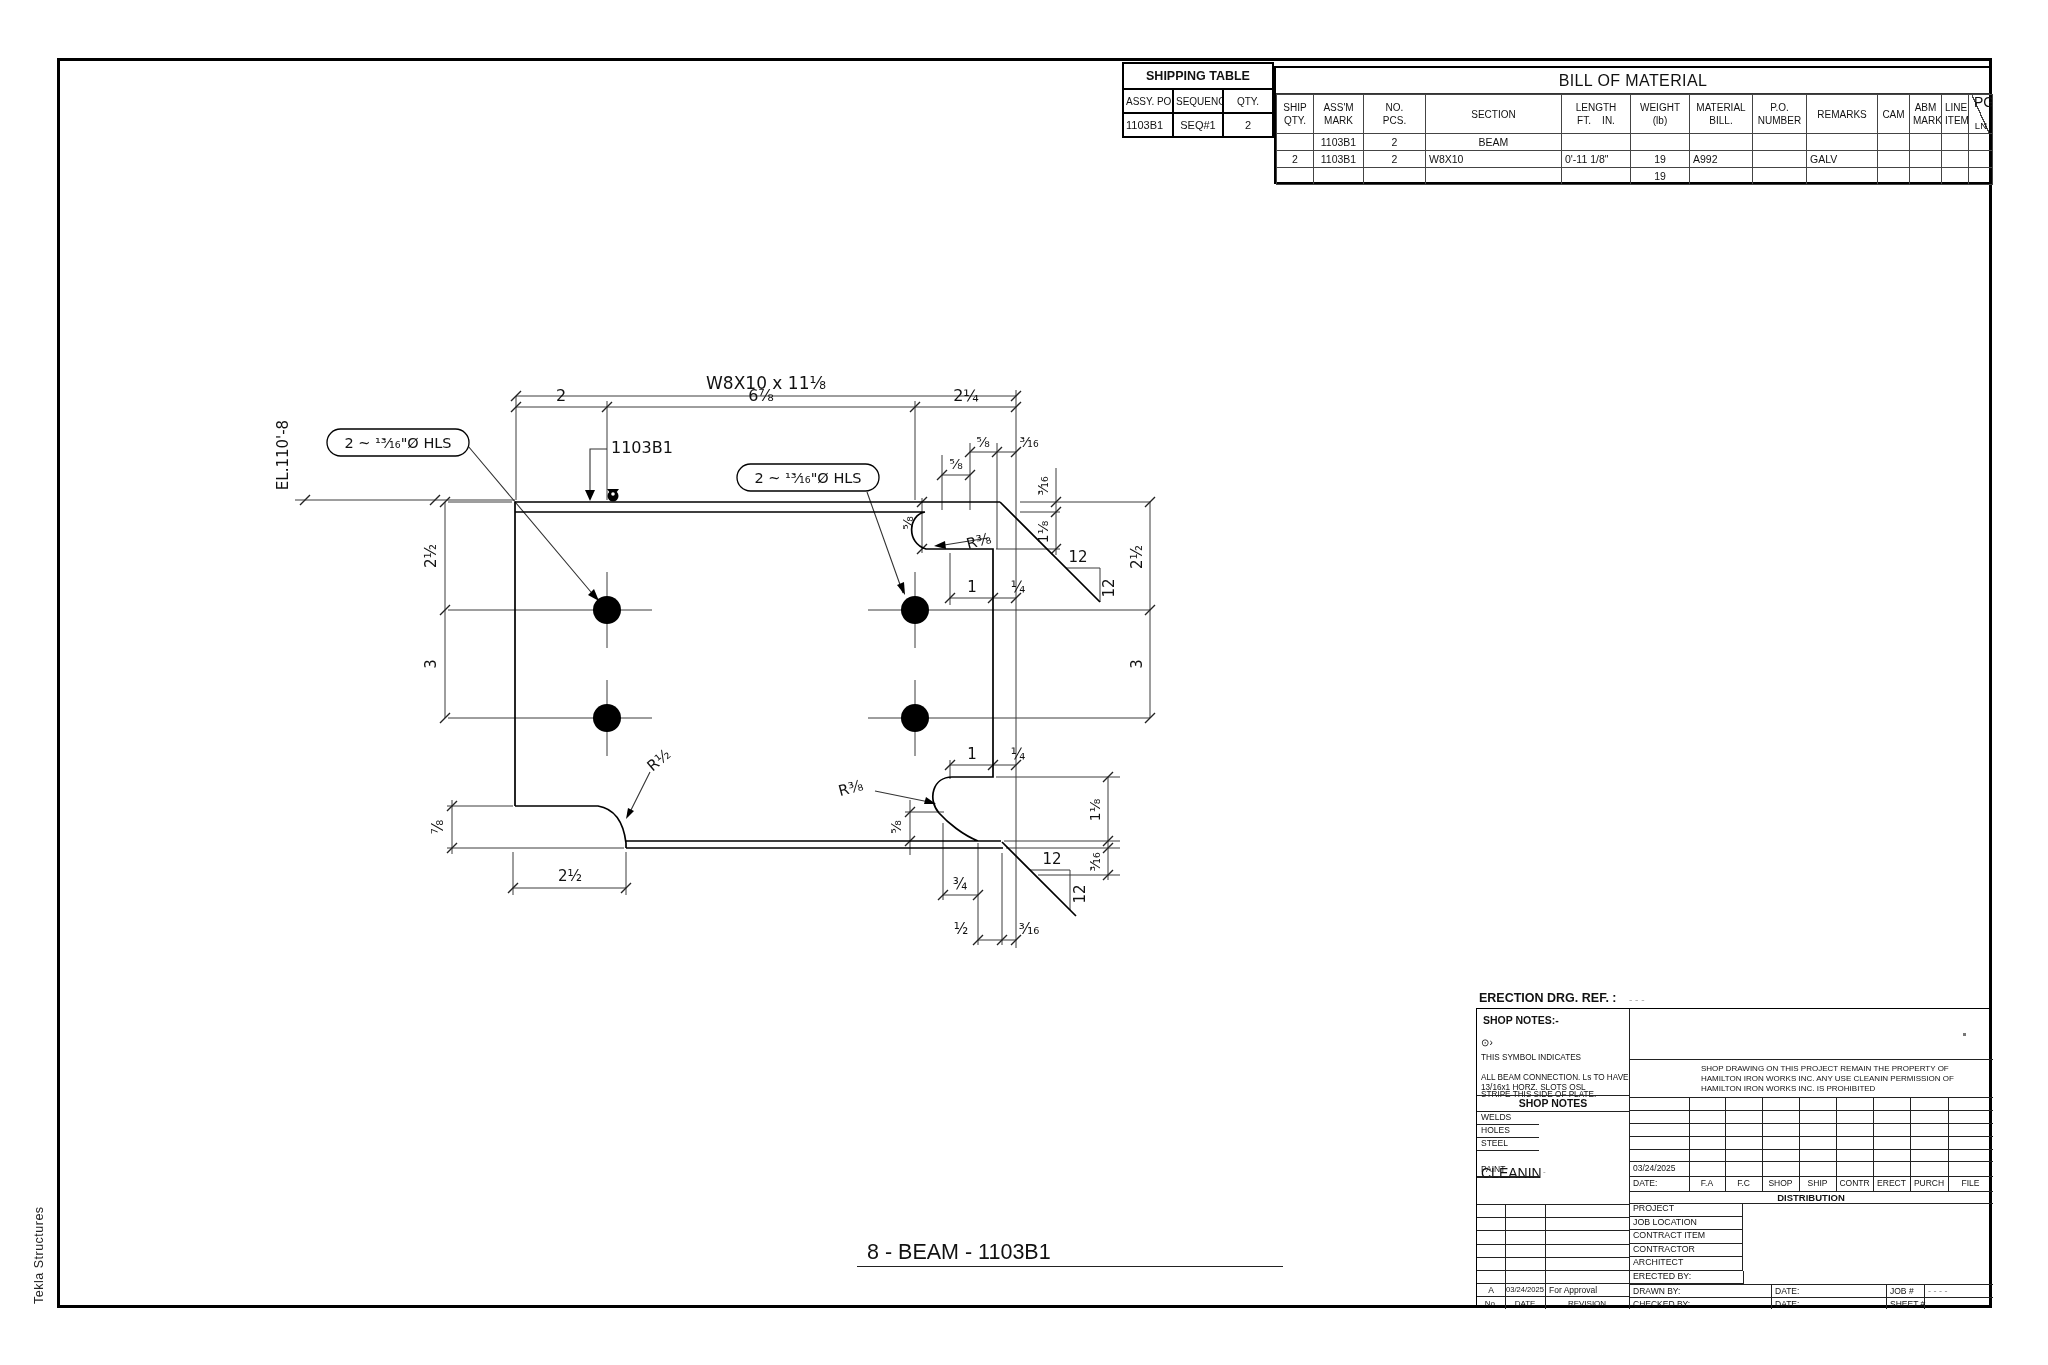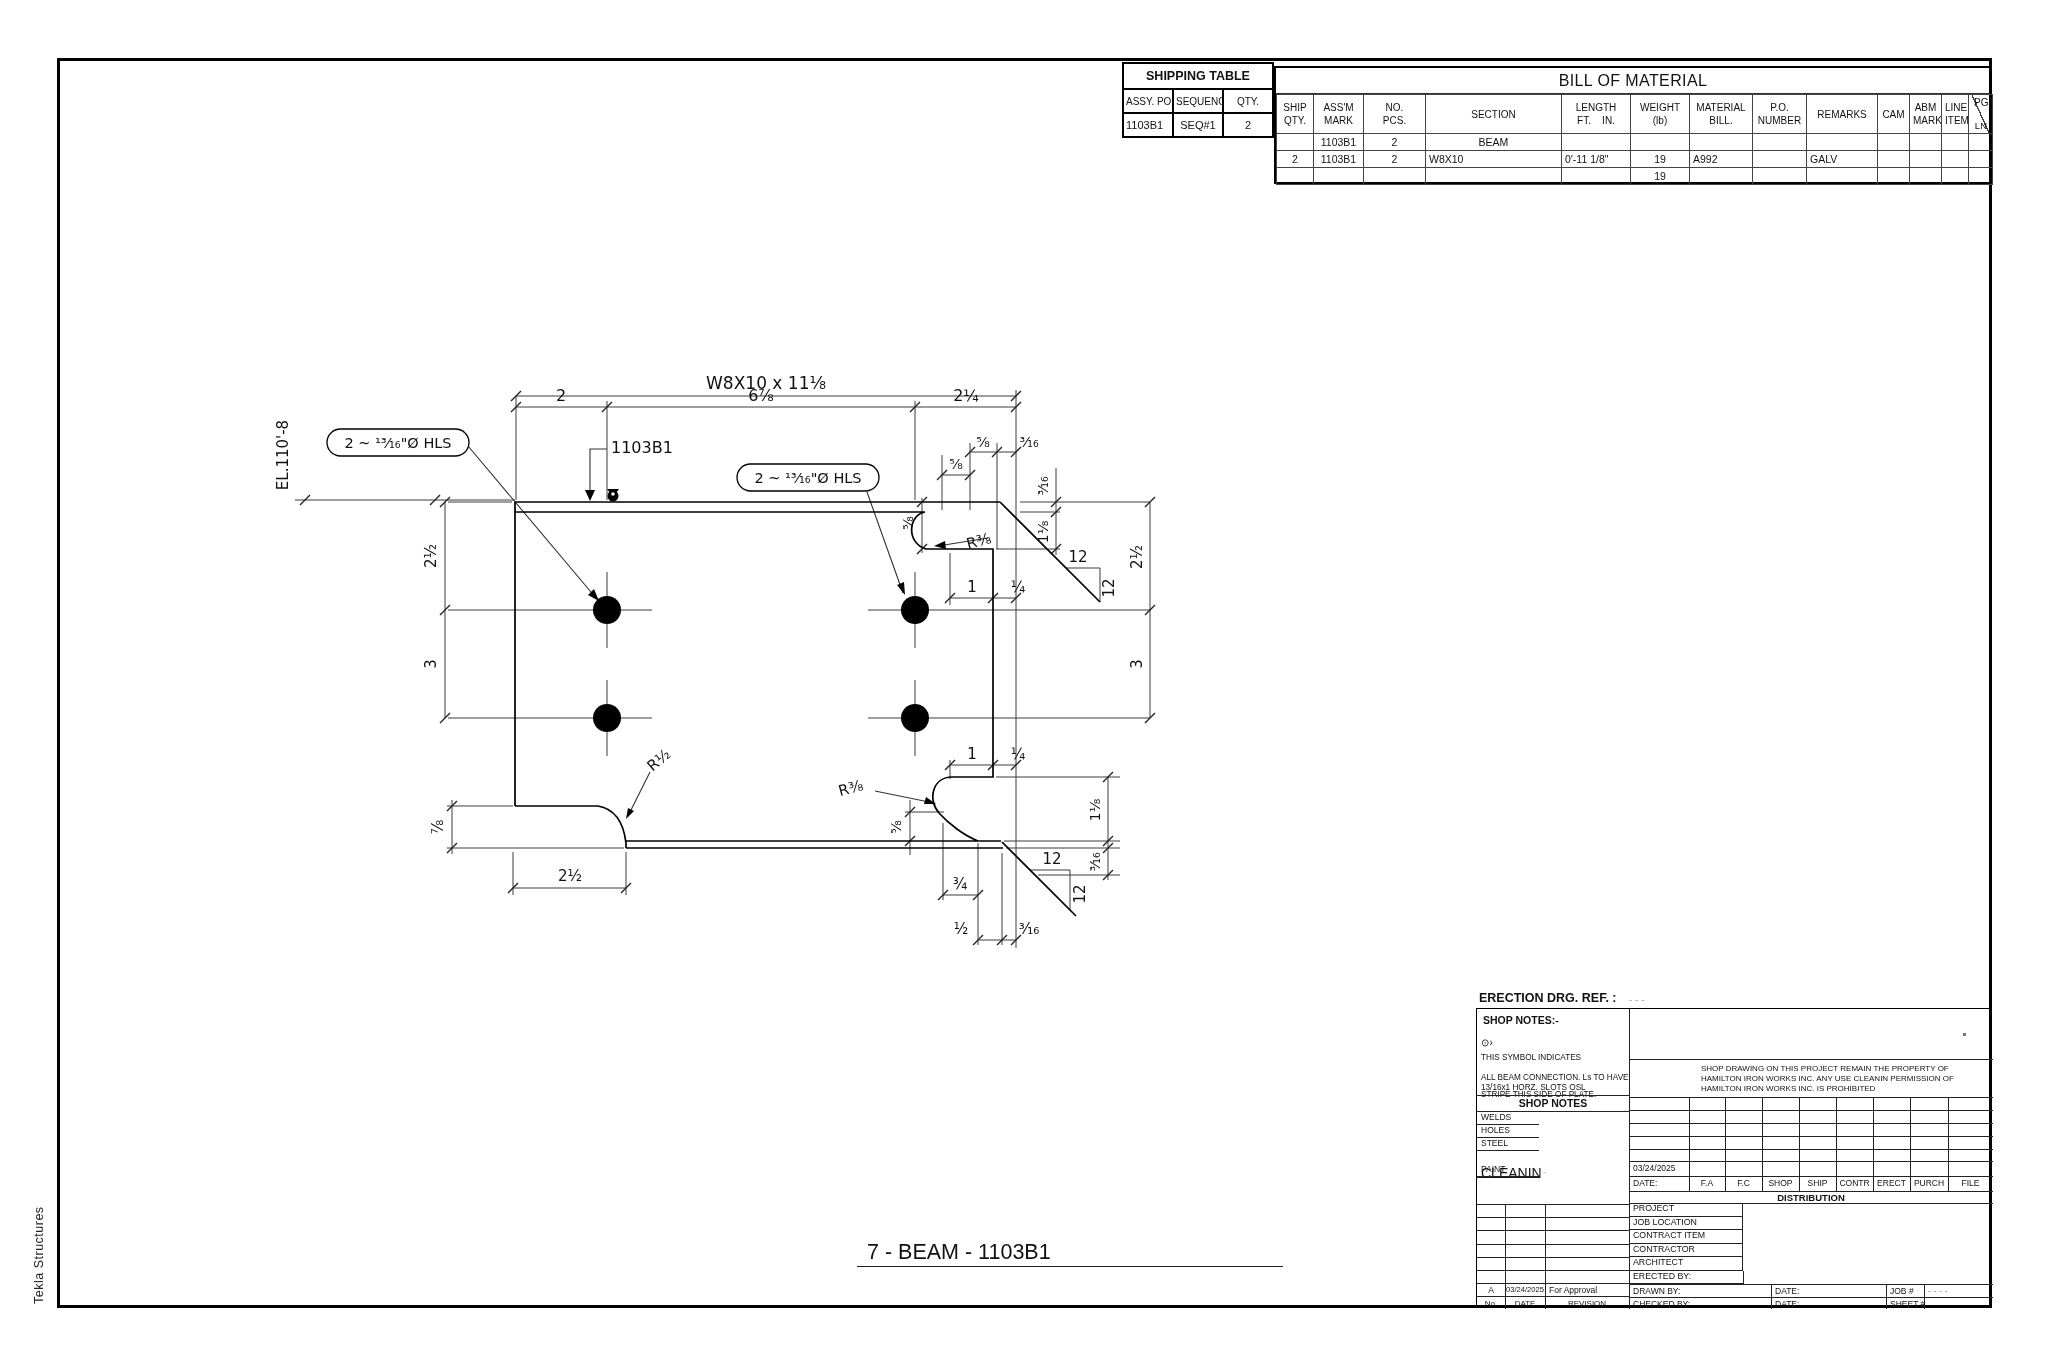--- a/index.html
+++ b/index.html
@@ -20,21 +20,21 @@
   
   .bom-wrap{position:absolute;left:1274px;top:66px;width:718px;height:118px;
             border:2px solid #000;box-sizing:border-box;}
   .bom-title{height:25px;line-height:25px;text-align:center;font-size:16px;letter-spacing:.4px;border-bottom:1px solid #333;}
   table.bom{border-collapse:collapse;table-layout:fixed;width:100%;}
   table.bom td,table.bom th{border:1px solid #444;padding:0 3px;overflow:hidden;white-space:pre;font-weight:normal;}
   table.bom th{font-size:10px;height:38px;text-align:center;vertical-align:middle;line-height:13px;}
   table.bom td{font-size:10.5px;height:16px;}
   .pgln{position:relative;width:100%;height:100%;
         background:linear-gradient(to top right,transparent calc(50% - .7px),#444 calc(50% - .7px),#444 calc(50% + .7px),transparent calc(50% + .7px));}
-  .pgln .pg{position:absolute;top:1px;left:2px;font-size:10px;}
+  .pgln .pg{position:absolute;top:1px;left:2px;font-size:14px;}
   .pgln .ln{position:absolute;bottom:1px;right:2px;font-size:9.5px;}
   
   .gnotes{position:absolute;left:119px;top:1151px;width:381px;height:108px;border:1px solid #666;box-sizing:border-box;}
   .gnotes .gt{margin:7px 0 0 10px;font-size:14px;font-weight:bold;}
   .gnotes .gi{margin:9px 0 0 10px;font-size:13.5px;font-weight:bold;white-space:nowrap;}
   
   .dtitle{position:absolute;left:867px;top:1240px;font-size:21.5px;color:#111;white-space:nowrap;}
   .dtitle-line{position:absolute;left:857px;top:1266px;width:426px;border-top:1.5px solid #222;}
   
   .tblock{position:absolute;left:1476px;top:1008px;width:516px;height:300px;
@@ -239,21 +239,21 @@
         <text x="1100" y="810" font-size="14" text-anchor="middle" transform="rotate(-90 1100 810)">1⅛</text>
         <text x="1100" y="862" font-size="14" text-anchor="middle" transform="rotate(-90 1100 862)">³⁄₁₆</text>
         <text x="1052" y="864" font-size="15" text-anchor="middle">12</text>
         <text x="1085" y="894" font-size="15" text-anchor="middle" transform="rotate(-90 1085 894)">12</text>
         <text x="960" y="889" font-size="15" text-anchor="middle">¾</text>
         <text x="961" y="934" font-size="15" text-anchor="middle">½</text>
         <text x="1029" y="934" font-size="15" text-anchor="middle">³⁄₁₆</text>
       </g>
   </svg>
 
-  <div class="dtitle">7 - BEAM - 1103B1</div>
+  <div class="dtitle">8 - BEAM - 1103B1</div>
   <div class="dtitle-line"></div>
 
 
   <div class="tblock" id="tblock">
       <div class="tb-cell" style="left: 2px; top: -18px; width: 200px; height: 16px; font-size: 12.5px; font-weight: bold; text-align: left;">ERECTION DRG. REF. :</div>
       <div class="tb-cell" style="left: 152px; top: -15px; width: 60px; height: 12px; font-size: 10px; text-align: left; color: rgb(170, 170, 170);">- - -</div>
       <div class="tb-cell" style="left: 152px; top: 0px; width: 0px; height: 300px; border-left: 1px solid rgb(34, 34, 34); font-size: 9px; text-align: left;"></div>
       <div class="tb-cell" style="left: 6px; top: 5px; width: 140px; height: 13px; font-size: 10.5px; font-weight: bold; text-align: left;">SHOP NOTES:-</div>
       <div class="tb-cell" style="left: 4px; top: 28px; width: 30px; height: 12px; font-size: 10px; text-align: left;">⊙›</div>
       <div class="tb-cell" style="left: 4px; top: 44px; width: 148px; height: 10px; font-size: 8.2px; text-align: left;">THIS SYMBOL INDICATES</div>

